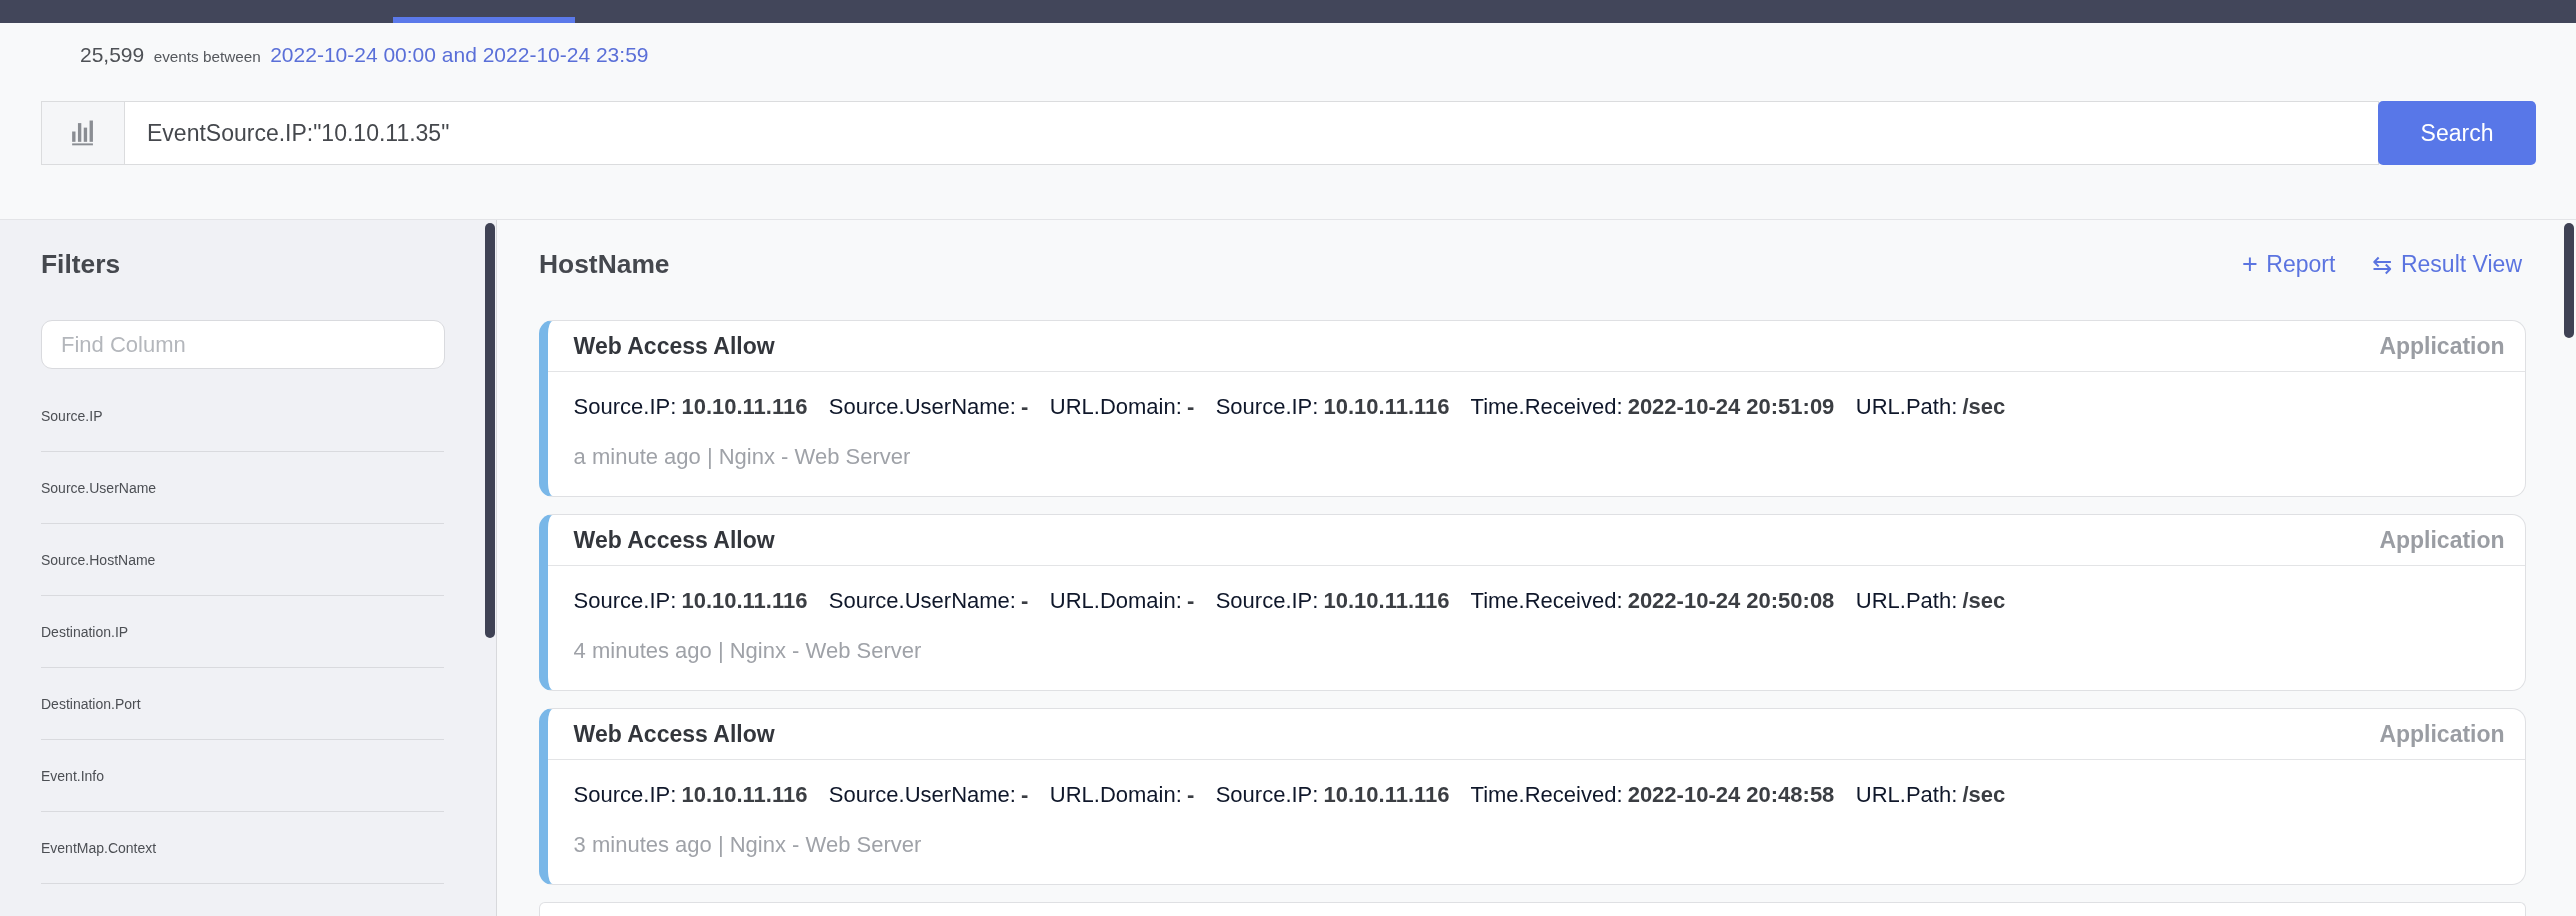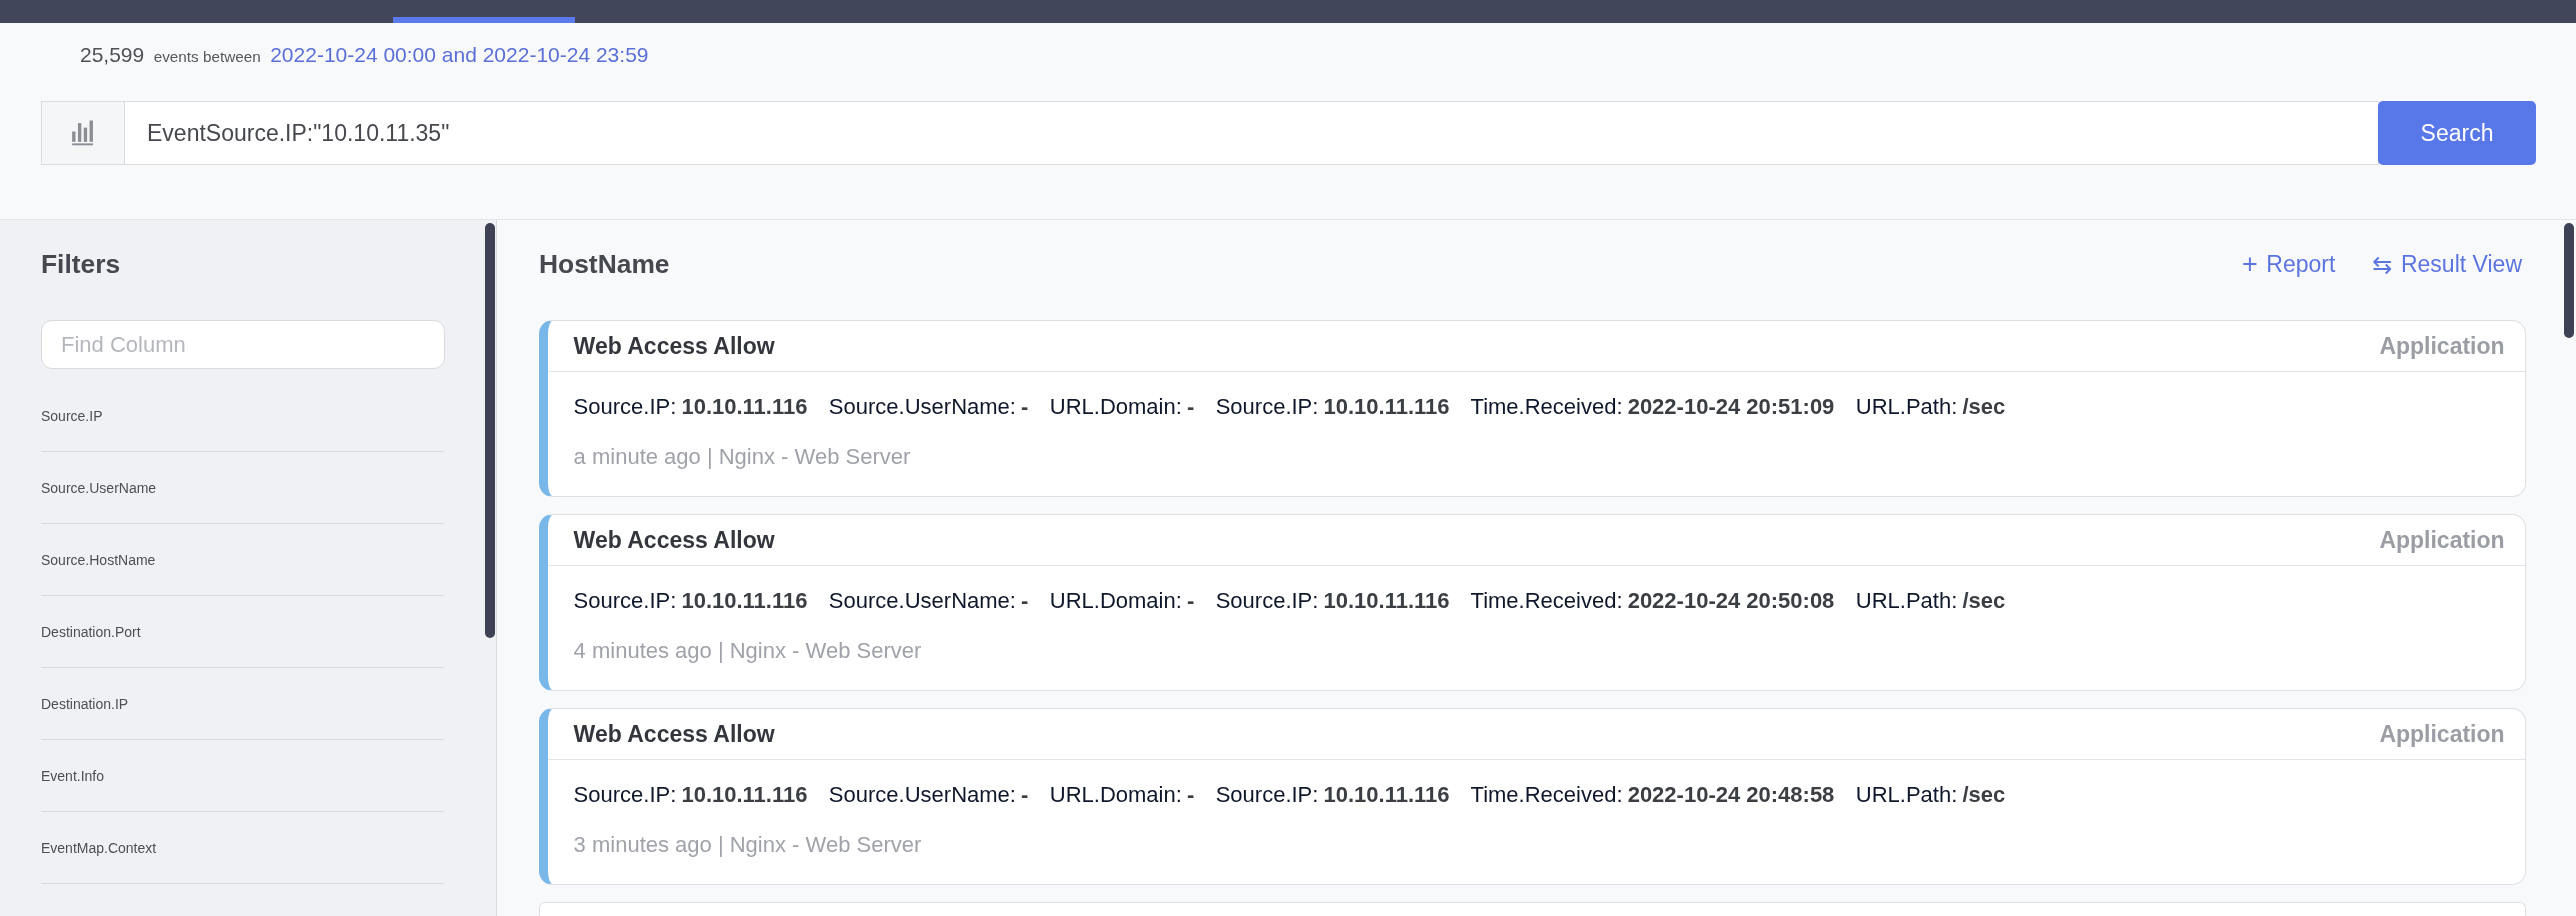--- a/index.html
+++ b/index.html
@@ -142,24 +142,24 @@
     <div class="f-item">
         <span>Source.IP</span>
       </div>
     <div class="f-item">
         <span>Source.UserName</span>
       </div>
     <div class="f-item">
         <span>Source.HostName</span>
       </div>
     <div class="f-item">
+        <span>Destination.IP</span>
+      </div>
+    <div class="f-item">
         <span>Destination.Port</span>
-      </div>
-    <div class="f-item">
-        <span>Destination.IP</span>
       </div>
     <div class="f-item">
         <span>Event.Info</span>
       </div>
     <div class="f-item">
         <span>EventMap.Context</span>
       </div>
   </div>
   <div class="sidebar-scrollbar"></div>
 </div>

